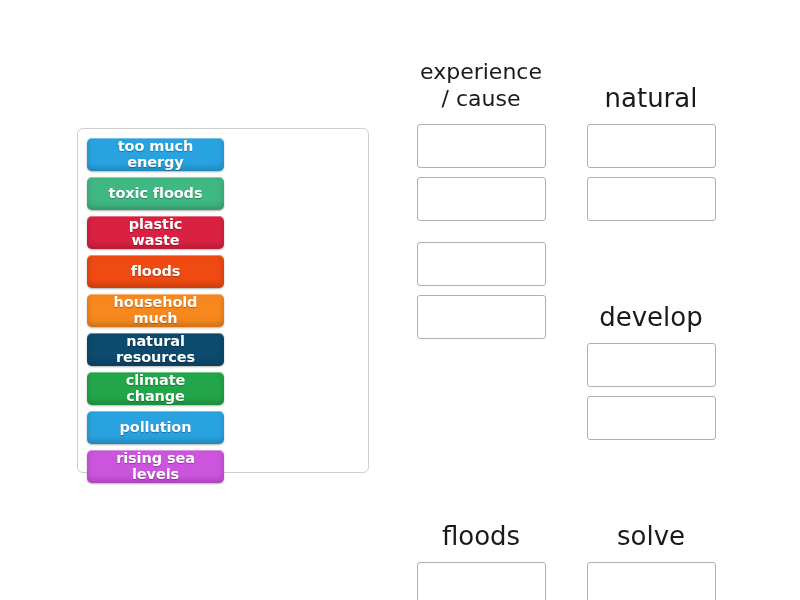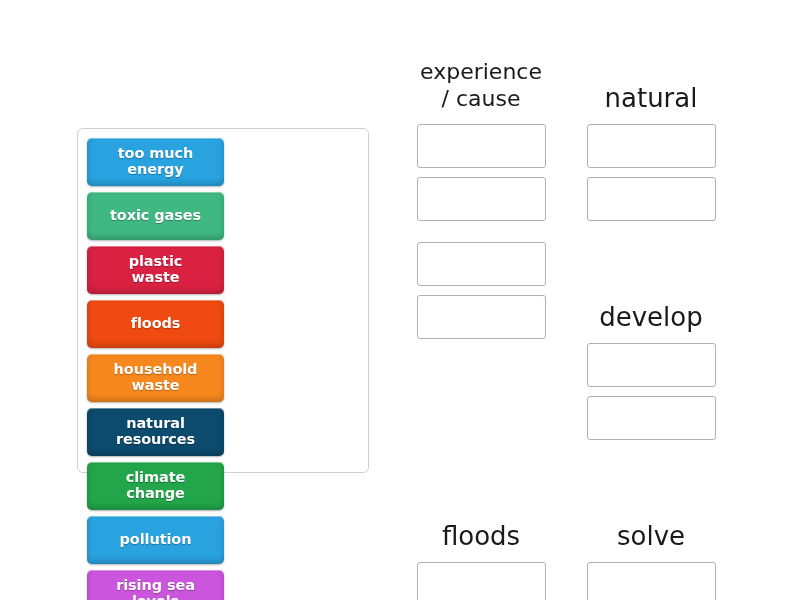--- a/index.html
+++ b/index.html
@@ -27,21 +27,21 @@
     border: 1px solid #cfcfcf;
     border-radius: 6px;
     padding: 6px 5px;
     display: flex;
     flex-wrap: wrap;
     align-content: flex-start;
   }
   .tile {
     box-sizing: border-box;
     width: 137px;
-    height: 48px;
+    height: 33px;
     margin: 3px 4px;
     border-radius: 5px;
     display: flex;
     align-items: center;
     justify-content: center;
     text-align: center;
     color: #ffffff;
     font-weight: bold;
     font-size: 14.5px;
     line-height: 1.08;
@@ -101,24 +101,24 @@
     border: 1px solid #b0b0b0;
     border-radius: 3px;
     cursor: pointer;
   }
 </style>
 </head>
 <body>
 
 <div id="tile-tray">
     <div class="tile" style="background: rgb(41, 163, 224);">too much energy</div>
-    <div class="tile" style="background: rgb(63, 184, 131);">toxic gases</div>
+    <div class="tile" style="background: rgb(63, 184, 131);">toxic floods</div>
     <div class="tile" style="background: rgb(218, 33, 66);">plastic waste</div>
     <div class="tile" style="background: rgb(239, 74, 18);">floods</div>
-    <div class="tile" style="background: rgb(247, 136, 30);">household waste</div>
+    <div class="tile" style="background: rgb(247, 136, 30);">household much</div>
     <div class="tile" style="background: #0c4a6e;">natural resources</div>
     <div class="tile" style="background: rgb(35, 166, 74);">climate change</div>
     <div class="tile" style="background: rgb(41, 163, 224);">pollution</div>
     <div class="tile" style="background: rgb(204, 85, 221);">rising sea levels</div>
   </div>
 
 <div id="answer-grid">
     <div class="category">
       <div class="cat-title two-line">experience
 / cause</div>

